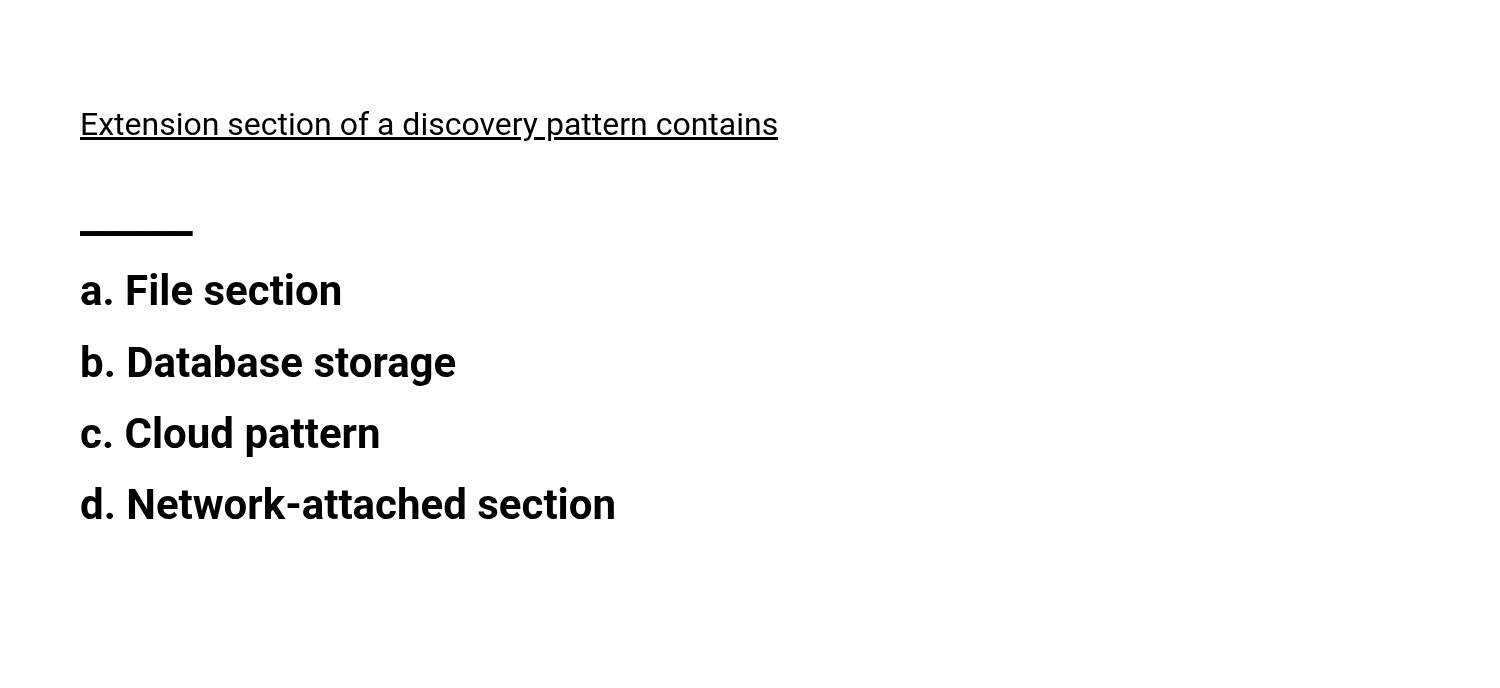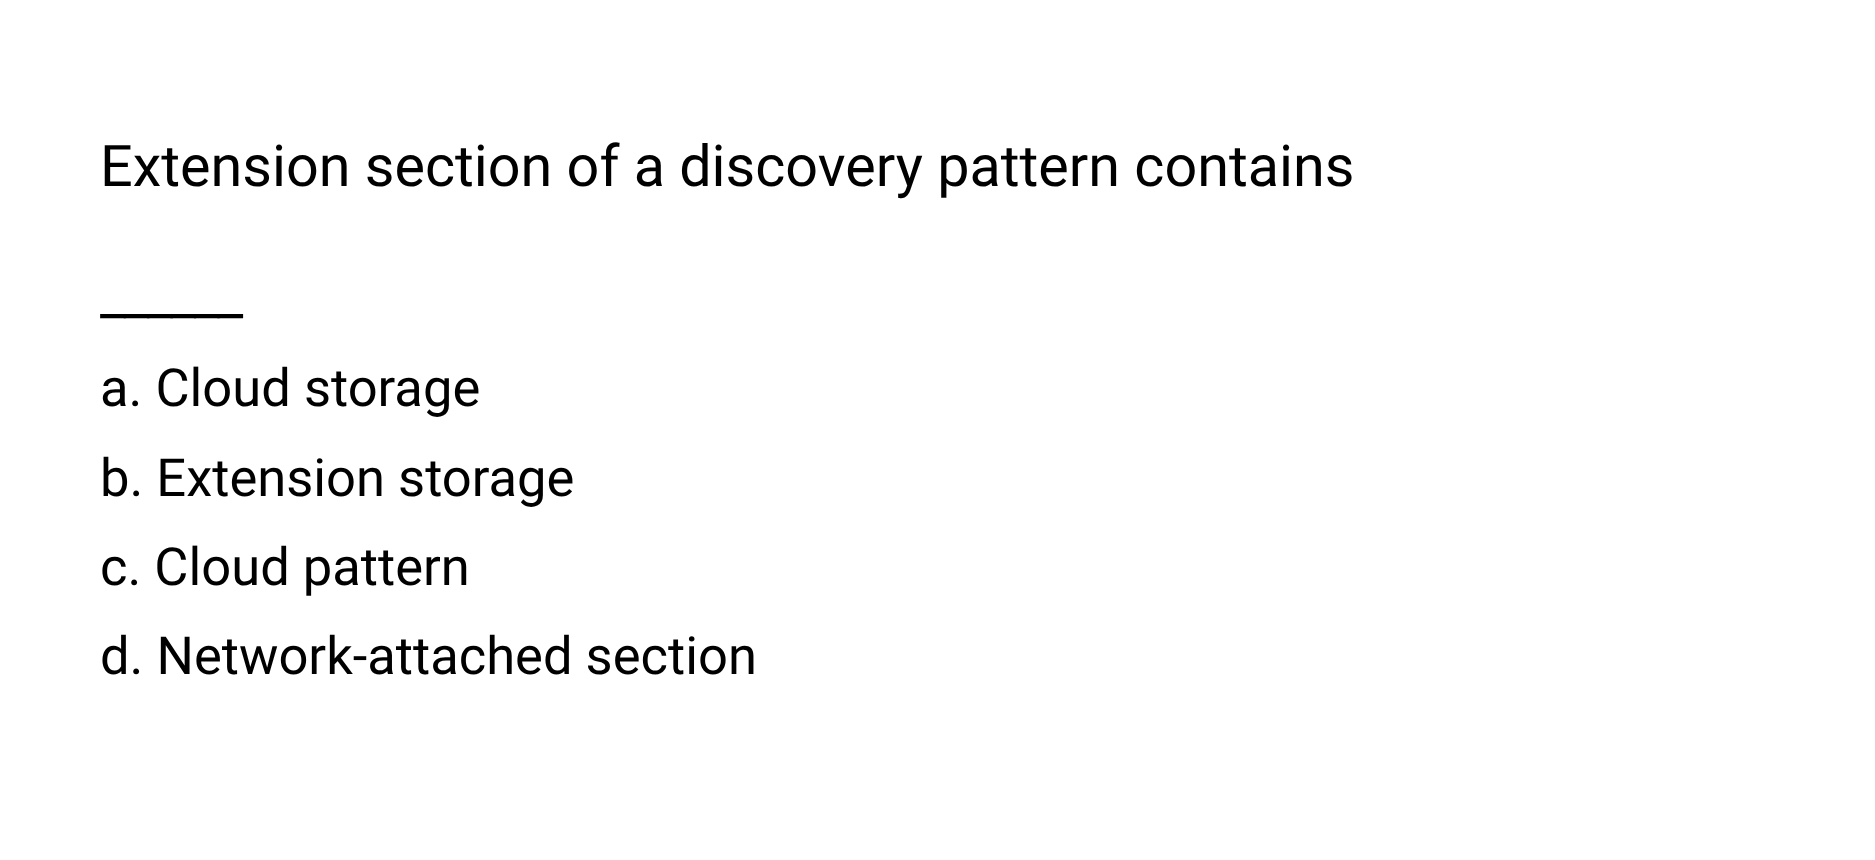--- a/index.html
+++ b/index.html
@@ -1,57 +1,59 @@
 <!DOCTYPE html>
 <html><head>
   <meta charset="utf-8">
   <style>
     * {
       margin: 0;
       padding: 0;
       box-sizing: border-box;
+      font-weight: bold;
     }
     body {
       font-family: -apple-system, BlinkMacSystemFont, "Segoe UI", Roboto, Helvetica, Arial, sans-serif;
       background: #ffffff;
       width: 1500px;
       height: 688px;
       padding: 100px 80px;
       color: #000000;
     }
     .question-text {
-      font-size: 46px;
+      font-size: 32px;
       line-height: 1.5;
       margin-bottom: 40px;
       font-weight: 400;
+      text-decoration: underline;
     }
     .blank-line {
       font-size: 46px;
       line-height: 1.2;
       margin-bottom: 12px;
       letter-spacing: -2px;
     }
     .option {
       font-size: 42px;
       line-height: 1.7;
       font-weight: 400;
     }
   </style>
 </head>
 <body>
 
 <div class="question-text">Extension section of a discovery pattern contains</div>
 <div class="blank-line">______</div>
 <div class="option">
   <span>a.</span>
-  <span>Cloud storage</span>
+  <span>File section</span>
 </div>
 <div class="option">
   <span>b.</span>
-  <span>Extension storage</span>
+  <span>Database storage</span>
 </div>
 <div class="option">
   <span>c.</span>
   <span>Cloud pattern</span>
 </div>
 <div class="option">
   <span>d.</span>
   <span>Network-attached section</span>
 </div>
 

